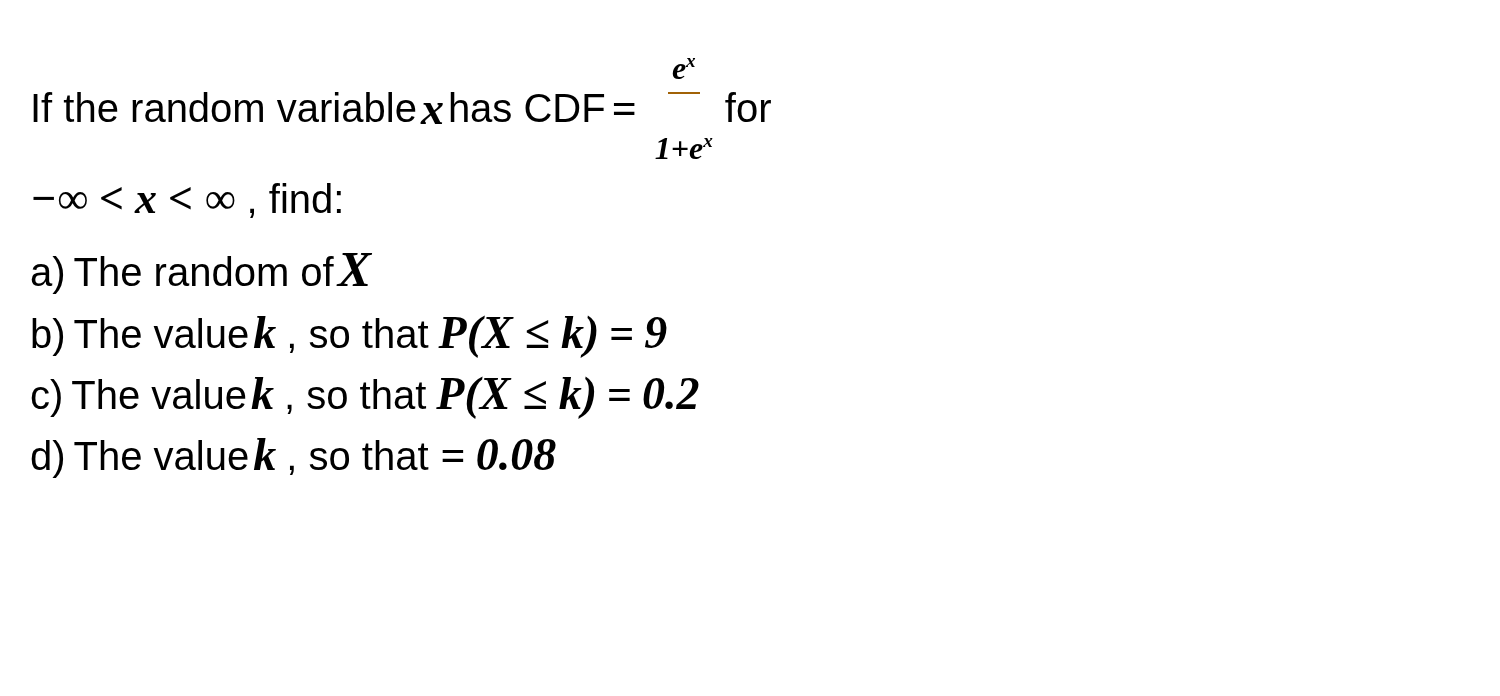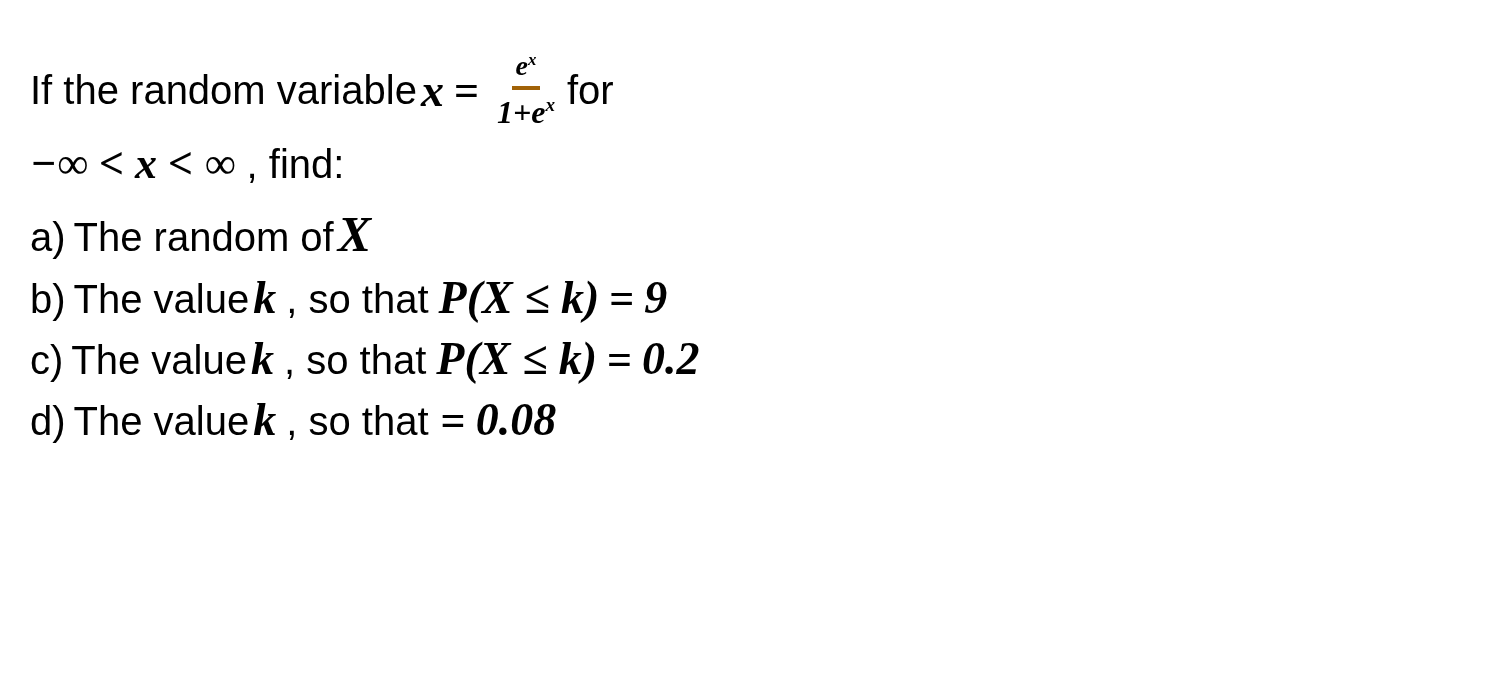--- a/index.html
+++ b/index.html
@@ -33,34 +33,35 @@
     .fraction {
       display: inline-flex;
       flex-direction: column;
       align-items: center;
       vertical-align: middle;
       margin: 0 8px;
       font-family: 'Times New Roman', Times, serif;
     }
 
     .fraction-num {
-      font-size: 28px;
+      font-size: 32px;
       font-style: italic;
-      border-bottom: 4px solid #a16207;
+      border-bottom: 2px solid #a16207;
       padding: 0 4px 2px 4px;
       font-weight: bold;
       line-height: 1.3;
     }
 
     .fraction-den {
       font-size: 32px;
       font-style: italic;
       padding: 2px 4px 0 4px;
       font-weight: bold;
       line-height: 1.3;
+      margin-top: 32px;
     }
 
     .superscript {
       font-size: 0.6em;
       vertical-align: super;
       font-style: italic;
       font-weight: bold;
     }
 
     .line1 {
@@ -114,20 +115,21 @@
     }
   </style>
 </head>
 <body>
 
 <div class="content">
 
   <div class="line1">
     <span class="math-regular">If the random variable</span>
     <span class="bold-math">x</span>
+    <span class="math-regular">has CDF</span>
     <span class="equals">=</span>
     <span class="fraction">
       <span class="fraction-num">e<span class="superscript">x</span></span>
       <span class="fraction-den">1+e<span class="superscript">x</span></span>
     </span>
     <span class="math-regular">for</span>
   </div>
 
   <div class="line2">
     <span style="font-size:44px; font-family:'Times New Roman',Times,serif; font-style:italic; font-weight:bold; color:#000;">−∞ &lt; </span><span style="font-size:44px; font-family:'Times New Roman',Times,serif; font-style:italic; font-weight:bold; color:#000;"> x </span><span style="font-size:44px; font-family:'Times New Roman',Times,serif; font-style:italic; font-weight:bold; color:#000;">&lt; ∞ </span><span style="font-size:40px; font-family:Arial,Helvetica,sans-serif; color:#000;">, find:</span>

